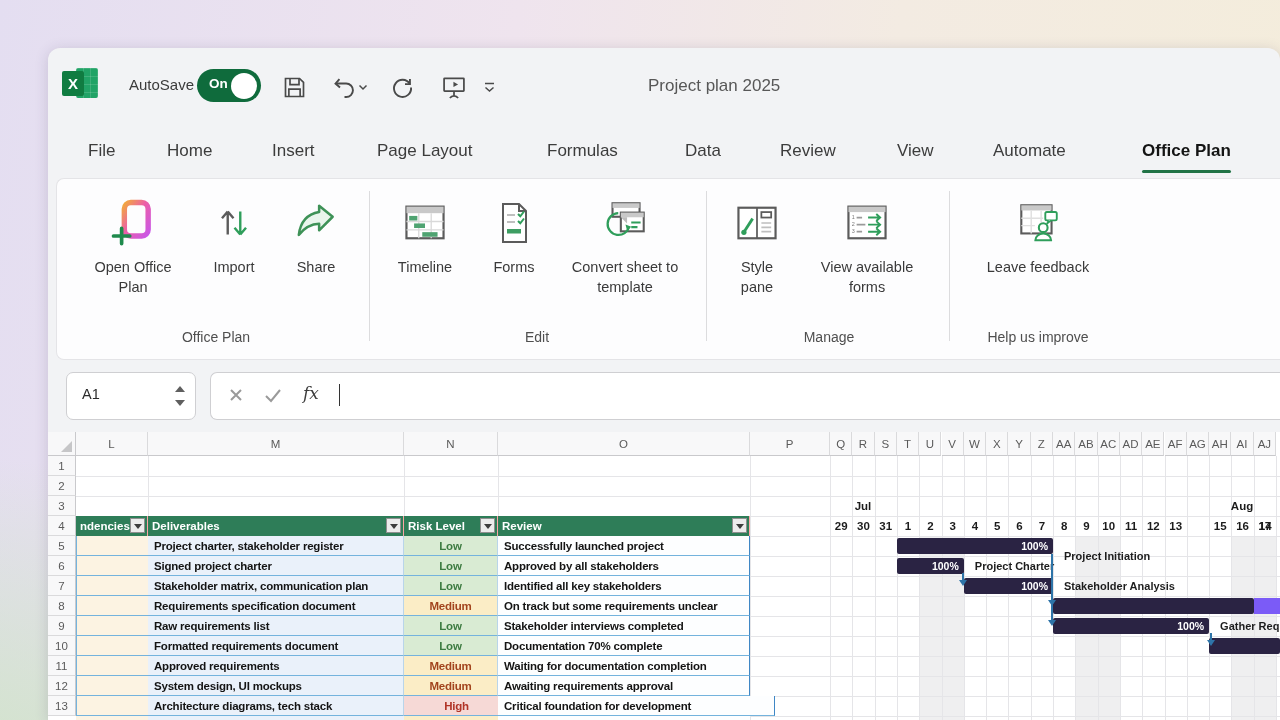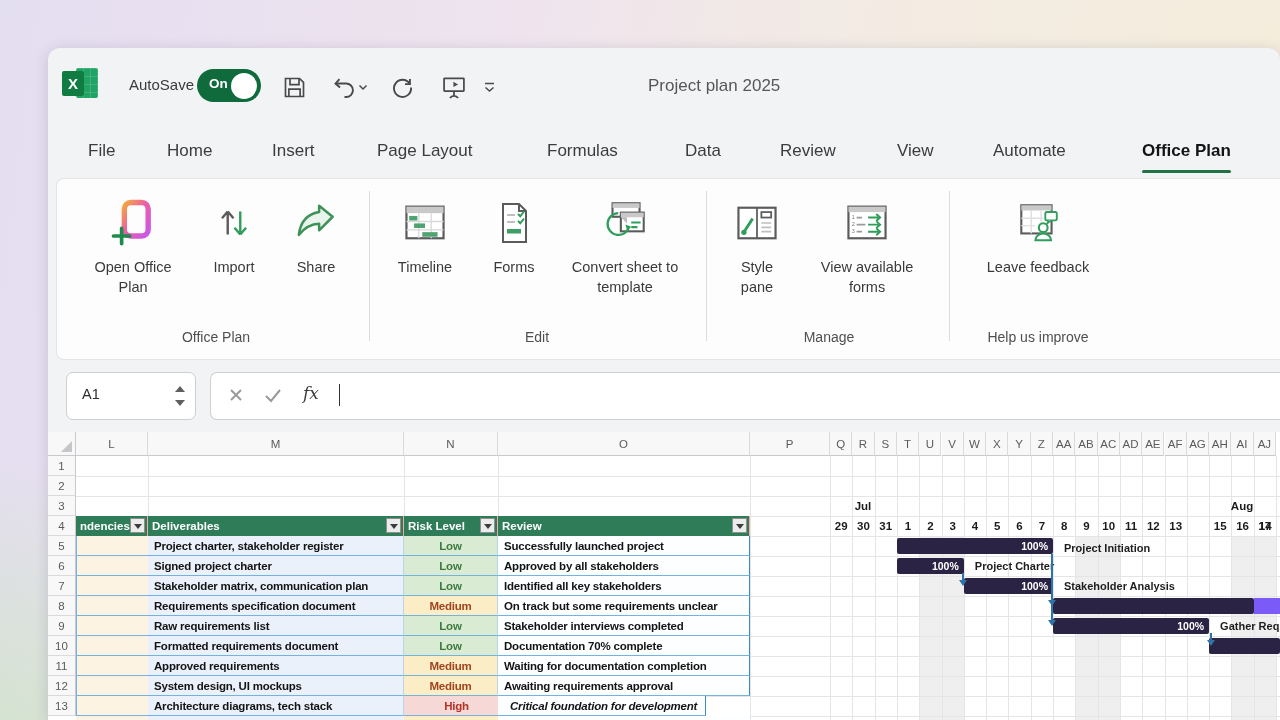--- a/index.html
+++ b/index.html
@@ -433,29 +433,29 @@
       <div class="tcell" style="left: 100px; width: 256px; top: 224px; background: rgb(234, 241, 250); padding-left: 6px; border-right: 1px solid rgb(185, 213, 234);">Approved requirements</div>
       <div class="tcell" style="left: 356px; width: 94px; top: 224px; background: rgb(251, 237, 198); color: rgb(162, 68, 29); justify-content: center; border-right: 1px solid rgb(185, 213, 234);">Medium</div>
       <div class="tcell" style="left: 450px; width: 252px; top: 224px; background: rgb(253, 254, 255); padding-left: 6px; border-right: 1.5px solid rgb(63, 135, 197);">Waiting for documentation completion</div>
       <div class="tcell" style="left: 28px; width: 72px; top: 244px; background: rgb(252, 243, 226); border-left: 1px solid rgb(116, 179, 221);"></div>
       <div class="tcell" style="left: 100px; width: 256px; top: 244px; background: rgb(234, 241, 250); padding-left: 6px; border-right: 1px solid rgb(185, 213, 234);">System design, UI mockups</div>
       <div class="tcell" style="left: 356px; width: 94px; top: 244px; background: rgb(251, 237, 198); color: rgb(162, 68, 29); justify-content: center; border-right: 1px solid rgb(185, 213, 234);">Medium</div>
       <div class="tcell" style="left: 450px; width: 252px; top: 244px; background: rgb(253, 254, 255); padding-left: 6px; border-right: 1.5px solid rgb(63, 135, 197);">Awaiting requirements approval</div>
       <div class="tcell" style="left: 28px; width: 72px; top: 264px; background: rgb(252, 243, 226); border-left: 1px solid rgb(116, 179, 221);"></div>
       <div class="tcell" style="left: 100px; width: 256px; top: 264px; background: rgb(234, 241, 250); padding-left: 6px; border-right: 1px solid rgb(185, 213, 234);">Architecture diagrams, tech stack</div>
       <div class="tcell" style="left: 356px; width: 106px; top: 264px; background: rgb(246, 217, 214); color: rgb(177, 52, 39); justify-content: center; border-right: 1px solid rgb(185, 213, 234);">High</div>
-      <div class="tcell" style="left: 450px; width: 208px; top: 264px; background: rgb(253, 254, 255); padding-left: 12px; border-right: 1.5px solid rgb(63, 135, 197); font-style: italic;">Critical foundation for development</div>
+      <div class="tcell" style="left: 450px; width: 277px; top: 264px; background: rgb(253, 254, 255); padding-left: 6px; border-right: 1.5px solid rgb(63, 135, 197);">Critical foundation for development</div>
       <div class="tcell" style="left: 28px; width: 72px; top: 284px; background: rgb(252, 243, 226); border-bottom: none;"></div>
       <div class="tcell" style="left: 100px; width: 256px; top: 284px; background: rgb(234, 241, 250); border-bottom: none;"></div>
       <div class="tcell" style="left: 356px; width: 94px; top: 284px; background: rgb(251, 237, 198); border-bottom: none;"></div>
       <div class="tcell" style="left: 450px; width: 252px; top: 284px; background: rgb(253, 254, 255); border-bottom: none;"></div>
       <div class="bar" style="left: 848.9px; top: 106px; width: 156.1px; background: rgb(42, 35, 67);">
         <span class="pct">100%</span>
       </div>
-      <div class="blabel" style="left: 1016px; top: 108px;">Project Initiation</div>
+      <div class="blabel" style="left: 1016px; top: 116px;">Project Initiation</div>
       <div class="bar" style="left: 848.9px; top: 126px; width: 66.9px; background: rgb(42, 35, 67);">
         <span class="pct">100%</span>
       </div>
       <div class="blabel" style="left: 926.8px; top: 126px;">Project Charter</div>
       <div class="bar" style="left: 915.8px; top: 146px; width: 89.2px; background: rgb(42, 35, 67);">
         <span class="pct">100%</span>
       </div>
       <div class="blabel" style="left: 1016px; top: 146px;">Stakeholder Analysis</div>
       <div class="bar" style="left: 1005px; top: 166px; width: 200.7px; background: rgb(42, 35, 67);"></div>
       <div class="bar" style="left: 1205.7px; top: 166px; width: 26.3px; background: rgb(123, 91, 247); border-radius: 0px;"></div>

